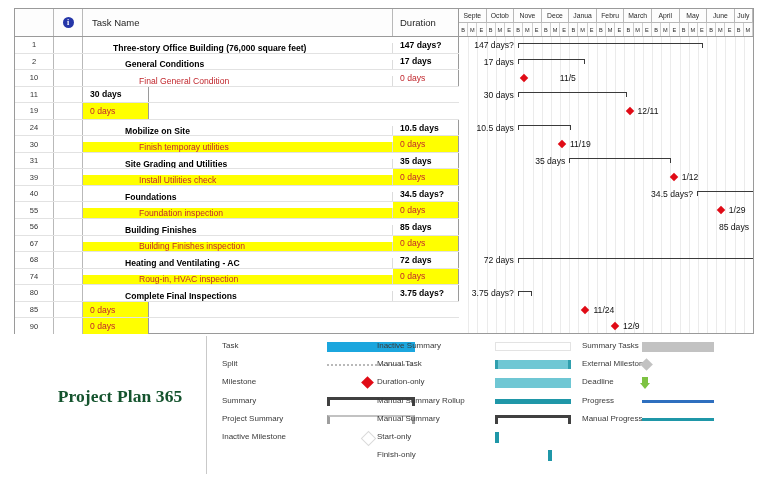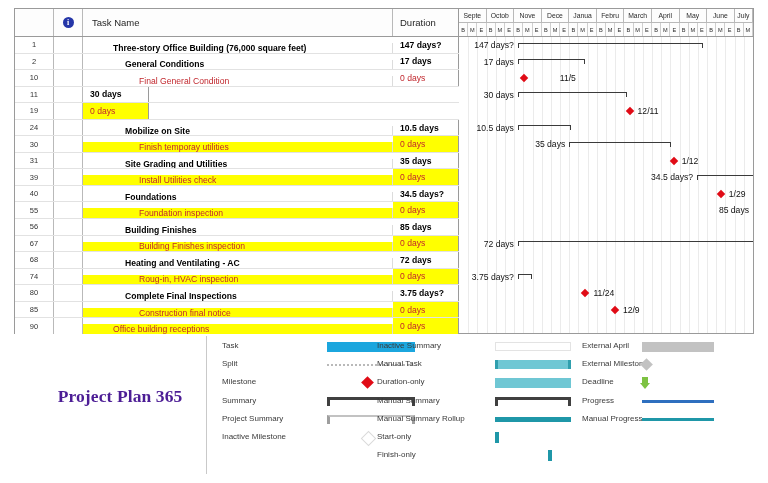--- a/index.html
+++ b/index.html
@@ -252,21 +252,21 @@
   }
   #brand {
     position: absolute;
     left: 16px;
     top: 52px;
     width: 180px;
     text-align: center;
     font-family: "Liberation Serif", serif;
     font-weight: bold;
     font-size: 17.5px;
-    color: #4c1d95;
+    color: #14532d;
     letter-spacing: 0.1px;
   }
   #legend-divider {
     position: absolute;
     left: 192px;
     top: 2px;
     width: 1px;
     height: 138px;
     background: #c9c9c9;
   }
@@ -415,27 +415,25 @@
         </div>
         <div class="grid-row lvl2">
           <div class="gr-id">80</div>
           <div class="gr-ico"></div>
           <div class="gr-name">Complete Final Inspections</div>
           <div class="gr-dur">3.75 days?</div>
         </div>
         <div class="grid-row mstone hl">
           <div class="gr-id">85</div>
           <div class="gr-ico"></div>
-          <div class="gr-name">Construction final notice</div>
           <div class="gr-dur">0 days</div>
         </div>
         <div class="grid-row mstone-flat hl">
           <div class="gr-id">90</div>
           <div class="gr-ico"></div>
-          <div class="gr-name">Office building receptions</div>
           <div class="gr-dur">0 days</div>
         </div>
       </div>
   </div>
 
   <div id="chart-area">
     <div class="tl-months" id="tl-months">
         <div class="tl-m" style="width: 9.375%;">Septe</div>
         <div class="tl-m" style="width: 9.375%;">Octob</div>
         <div class="tl-m" style="width: 9.375%;">Nove</div>
@@ -532,20 +530,24 @@
         </div>
         <div class="chart-row">
           <div class="ms-diamond" style="left: 57%;"></div>
           <div class="ms-label" style="left: calc(57% + 11px);">12/11</div>
         </div>
         <div class="chart-row">
           <div class="bar-label" style="left: calc(20% - 62px); width: 58px;">10.5 days</div>
           <div class="sum-bar" style="left: 20%; width: 18%;"></div>
         </div>
         <div class="chart-row">
+          <div class="ms-diamond" style="left: 34%;"></div>
+          <div class="ms-label" style="left: calc(34% + 11px);">11/19</div>
+        </div>
+        <div class="chart-row">
           <div class="bar-label" style="left: calc(37.5% - 62px); width: 58px;">35 days</div>
           <div class="sum-bar" style="left: 37.5%; width: 34.5%;"></div>
         </div>
         <div class="chart-row">
           <div class="ms-diamond" style="left: 72%;"></div>
           <div class="ms-label" style="left: calc(72% + 11px);">1/12</div>
         </div>
         <div class="chart-row">
           <div class="bar-label" style="left: calc(81% - 62px); width: 58px;">34.5 days?</div>
           <div class="sum-bar" style="left: 81%; width: 35%;"></div>
@@ -634,47 +636,47 @@
           <div class="sw-extbar" style="left:0;width:76px;"></div>
         </div>
       </div>
       <div class="lg-row">
         <div class="lg-text">Duration-only</div>
         <div class="lg-swatch" style="left: 118px; width: 88px;">
           <div class="sw-bar" style="left:0;width:76px;background:#6FC7D4;"></div>
         </div>
       </div>
       <div class="lg-row">
+        <div class="lg-text">Manual Summary Rollup</div>
+        <div class="lg-swatch" style="left: 118px; width: 88px;">
+          <div class="sw-thinbar" style="left:0;width:76px;background:#1F97A8;"></div>
+        </div>
+      </div>
+      <div class="lg-row">
         <div class="lg-text">Manual Summary</div>
         <div class="lg-swatch" style="left: 118px; width: 88px;">
           <div class="sw-summary" style="left:0;width:76px;"></div>
         </div>
       </div>
       <div class="lg-row">
-        <div class="lg-text">Manual Summary Rollup</div>
-        <div class="lg-swatch" style="left: 118px; width: 88px;">
-          <div class="sw-thinbar" style="left:0;width:76px;background:#1F97A8;"></div>
-        </div>
-      </div>
-      <div class="lg-row">
         <div class="lg-text">Start-only</div>
         <div class="lg-swatch" style="left: 118px; width: 88px;">
           <div class="sw-startonly" style="left:0;background:#1F97A8;"></div>
         </div>
       </div>
       <div class="lg-row">
         <div class="lg-text">Finish-only</div>
         <div class="lg-swatch" style="left: 118px; width: 88px;">
           <div class="sw-startonly" style="left:53px;background:#1F97A8;"></div>
         </div>
       </div>
     </div>
   <div class="lg-col" id="lg-col-2" style="left:568px; width:185px;">
       <div class="lg-row">
-        <div class="lg-text">External April</div>
+        <div class="lg-text">Summary Tasks</div>
         <div class="lg-swatch" style="left: 60px; width: 88px;">
           <div class="sw-bar" style="left:0;width:72px;background:#C2C2C2;"></div>
         </div>
       </div>
       <div class="lg-row">
         <div class="lg-text">External Milestone</div>
         <div class="lg-swatch" style="left: 60px; width: 88px;">
           <div class="sw-diamond" style="left:0;background:#C2C2C2;"></div>
         </div>
       </div>

